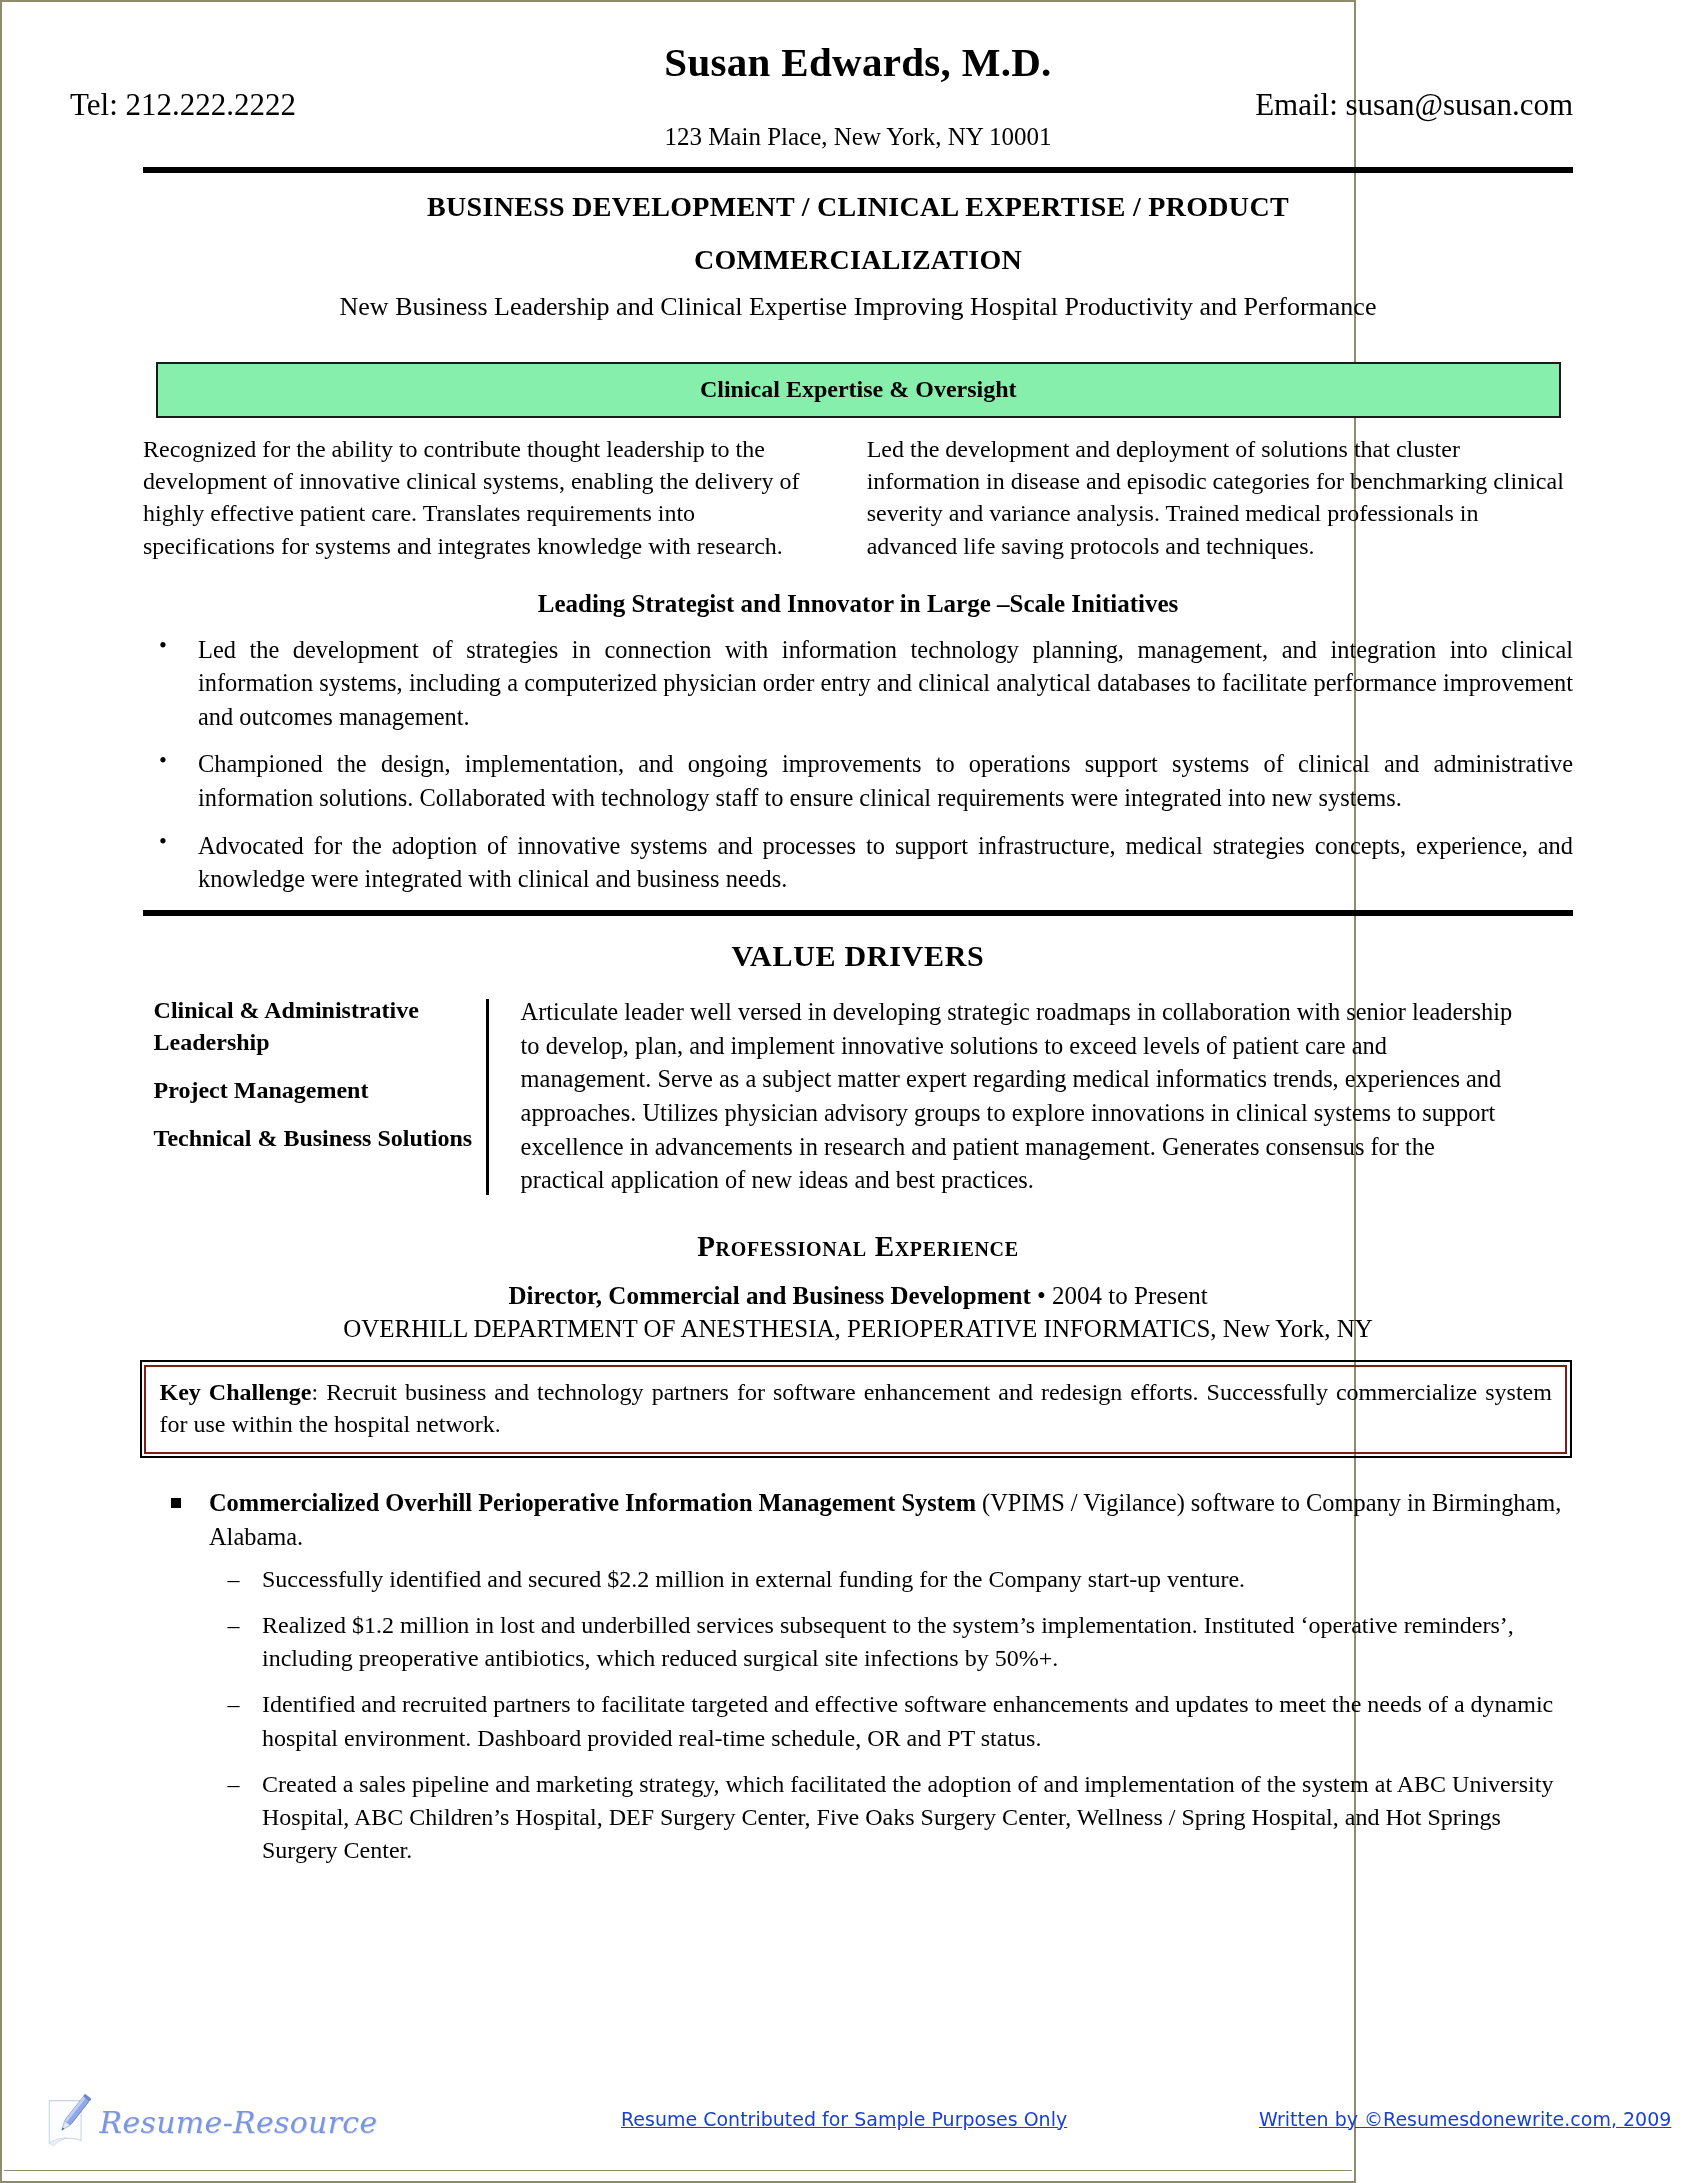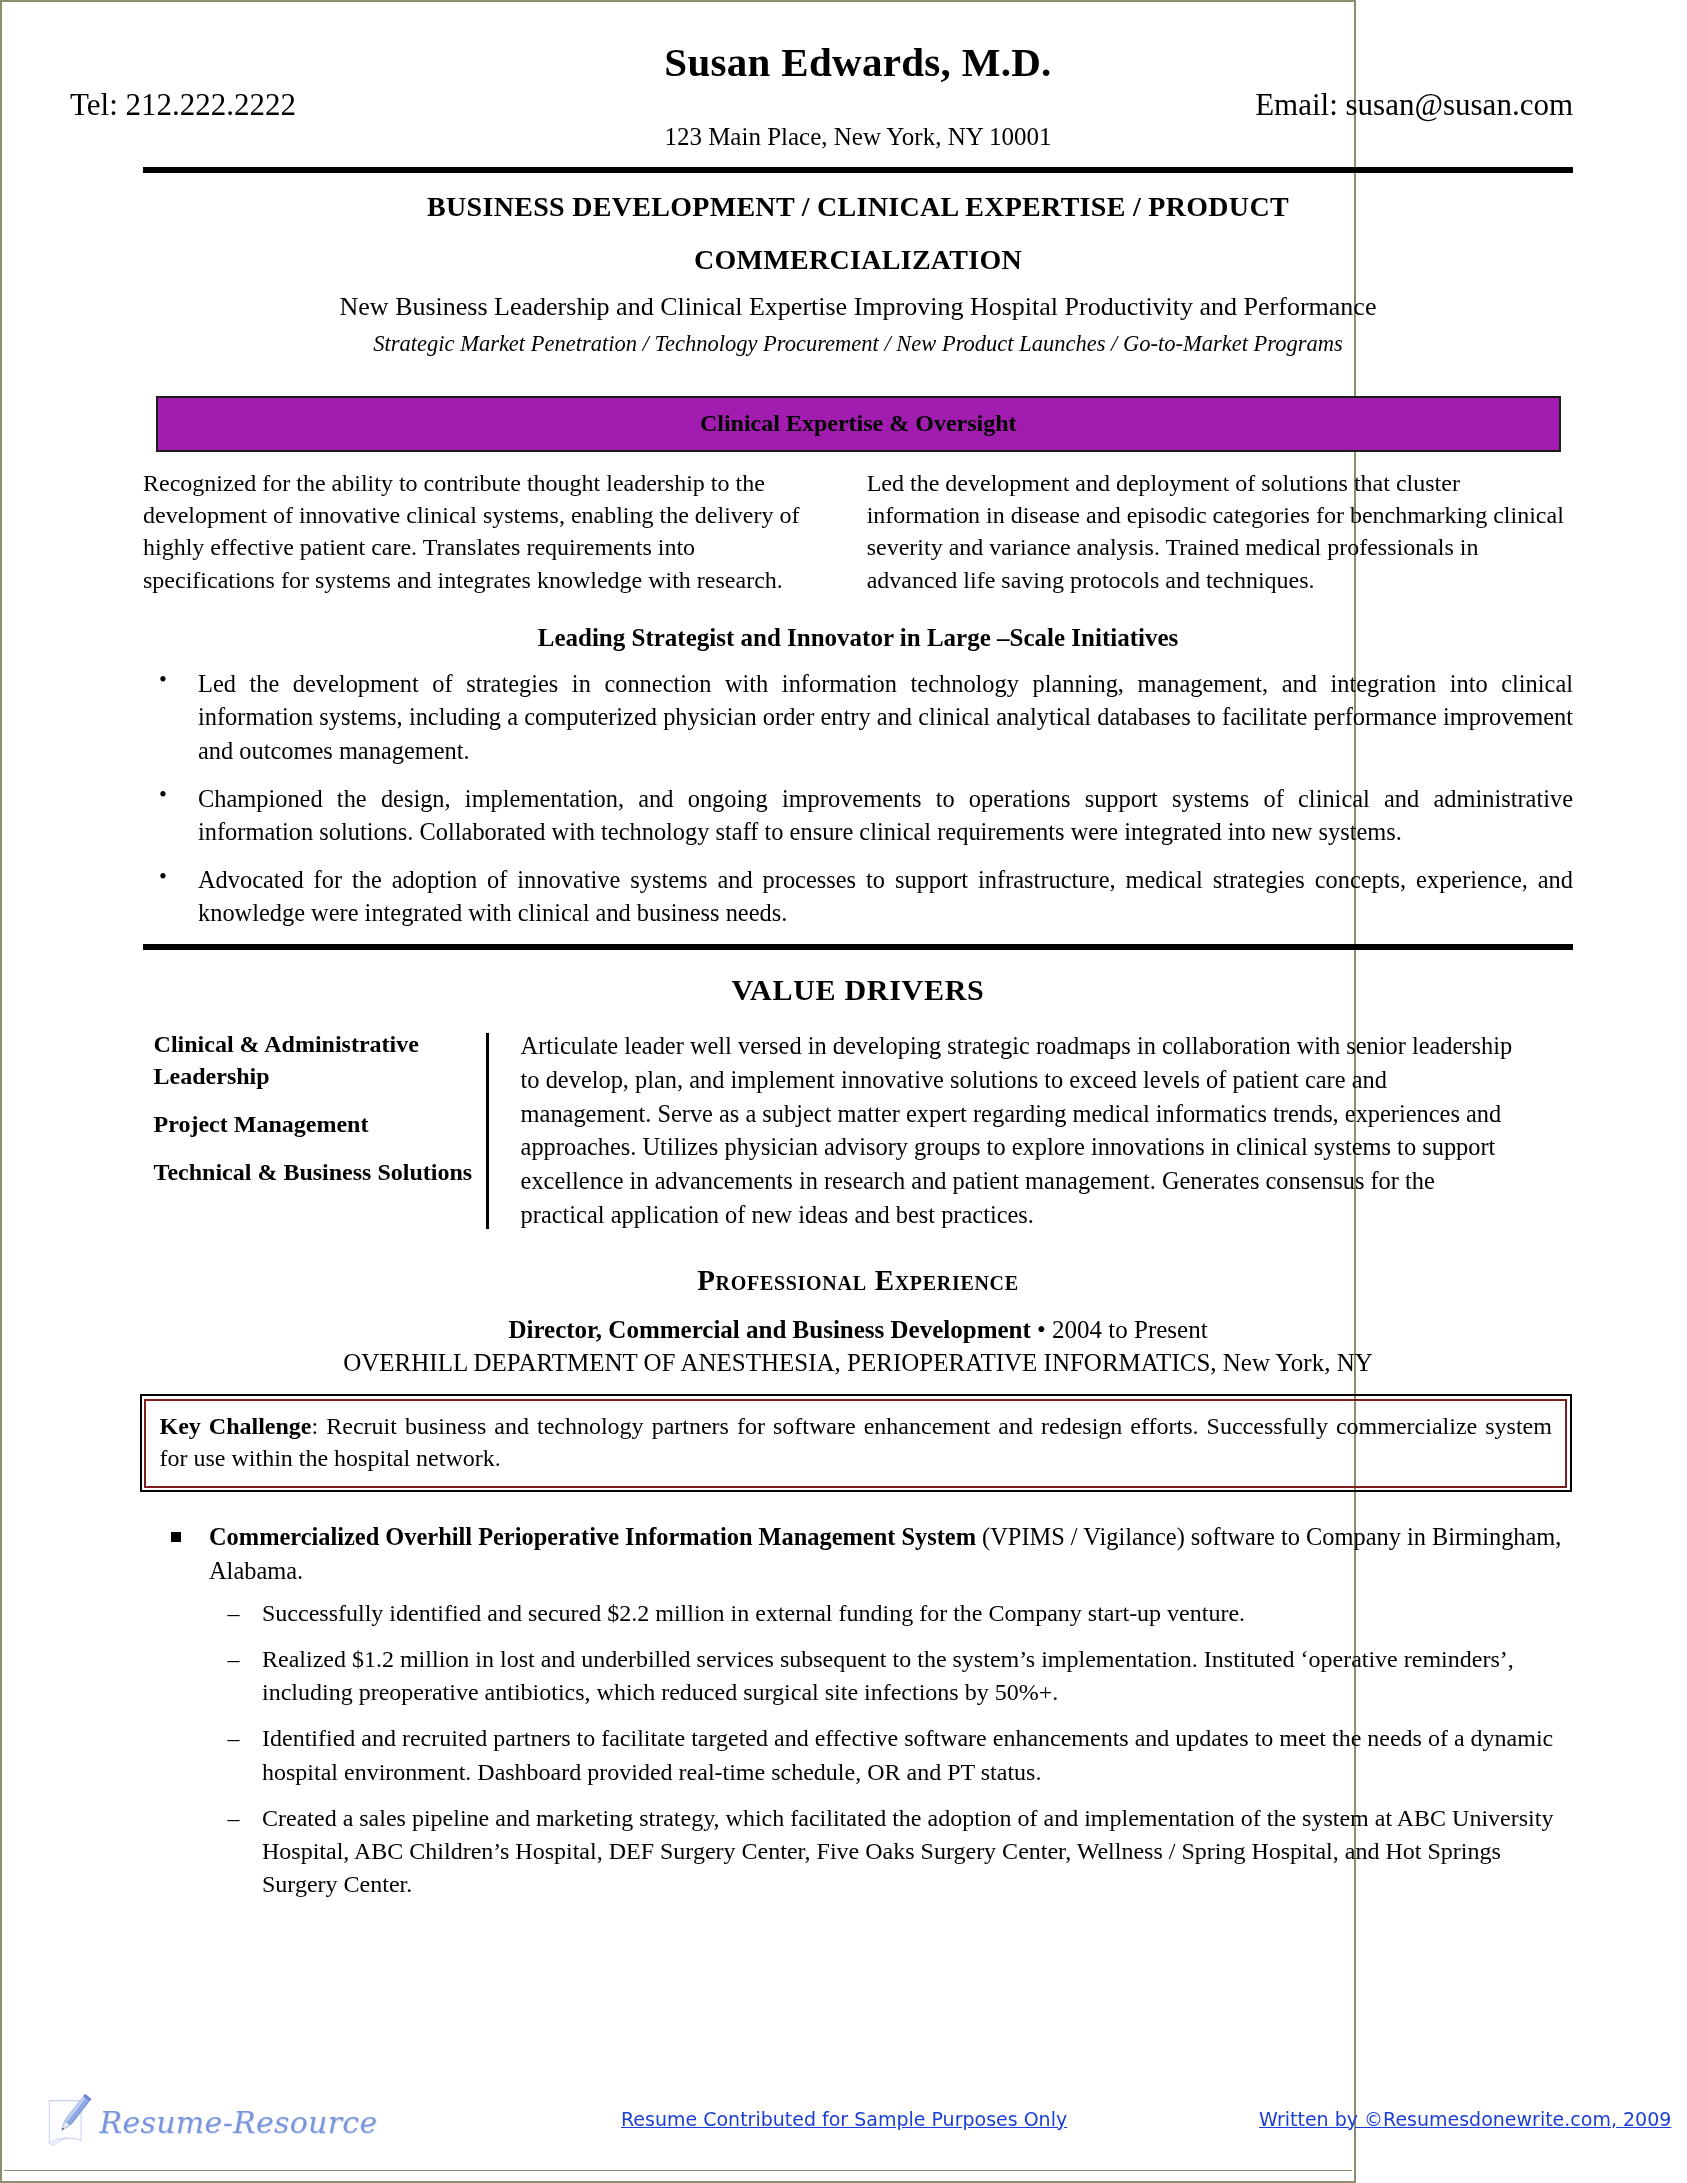--- a/index.html
+++ b/index.html
@@ -91,21 +91,21 @@
     line-height: 1.4;
     margin-top: 2.6px;
   }
 
   
   .comp-table {
     margin-top: 37px;
     margin-left: 12.5px;
     margin-right: 12px;
     border: 2.6px solid #1c1c1c;
-    background: #a21caf;
+    background: #86efac;
     display: flex;
   }
   .comp-th {
     flex: 1 1 50%;
     text-align: center;
     font-size: 24px;
     font-weight: bold;
     padding: 12px 5.3px 13.2px 5.3px;
   }
   .comp-body {
@@ -334,21 +334,20 @@
       <span class="contact-email">Email: susan@susan.com</span>
     </div>
 
     <div class="address-line">123 Main Place, New York, NY 10001</div>
 
     <div class="rule-thick"></div>
 
     <div class="headline">BUSINESS DEVELOPMENT / CLINICAL EXPERTISE / PRODUCT</div>
     <div class="headline">COMMERCIALIZATION</div>
     <div class="subheadline">New Business Leadership and Clinical Expertise Improving Hospital Productivity and Performance</div>
-    <div class="subheadline-italic">Strategic Market Penetration / Technology Procurement / New Product Launches / Go-to-Market Programs</div>
 
     <div class="comp-table">
       <div class="comp-th">Clinical Expertise &amp; Oversight</div>
     </div>
     <div class="comp-body">
       <div class="comp-col">Recognized for the ability to contribute thought leadership to the development of innovative clinical systems, enabling the delivery of highly effective patient care. Translates requirements into specifications for systems and integrates knowledge with research.</div>
       <div class="comp-col right">Led the development and deployment of solutions that cluster information in disease and episodic categories for benchmarking clinical severity and variance analysis. Trained medical professionals in advanced life saving protocols and techniques.</div>
     </div>
 
     <div class="center-bold-head">Leading Strategist and Innovator in Large –Scale Initiatives</div>

